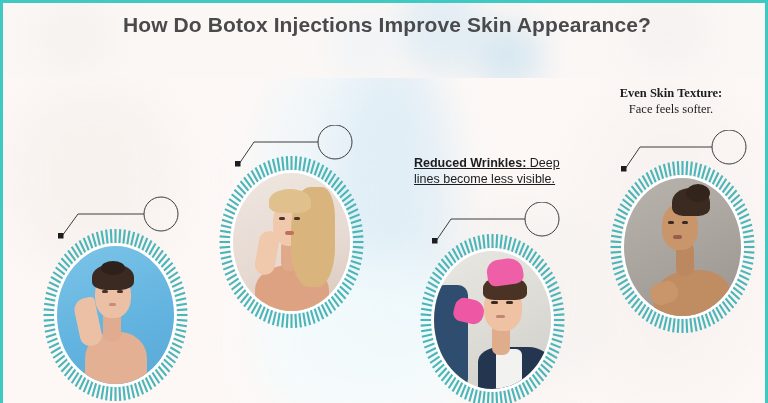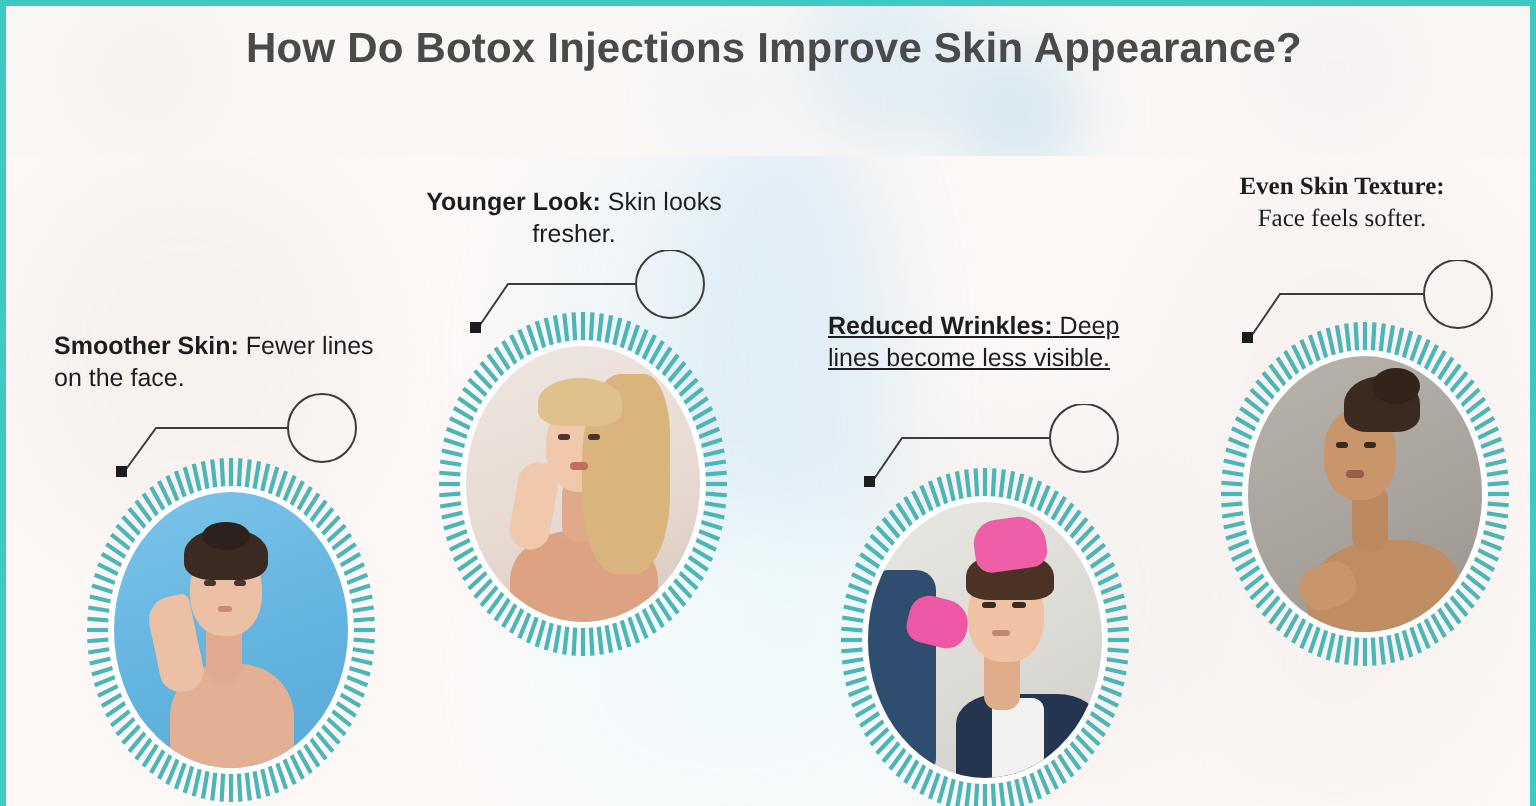--- a/index.html
+++ b/index.html
@@ -94,24 +94,20 @@
   </div>
 
   <div id="body">
     <div class="bg-wash bw4"></div>
     <div class="bg-wash bw5"></div>
     <div class="bg-wash bw6"></div>
     <div class="bg-wash bw1"></div>
     <div class="bg-wash bw2"></div>
     <div class="bg-wash bw3"></div>
 
-    <div class="caption cap-l" style="left:24px;top:88px;width:175px;">
-      <b>Smoother Skin:</b>
-      <span>Fewer lines on the face.</span>
-    </div>
 
     <svg class="conn" style="left:40px;top:118px;" width="150" height="60">
       <circle cx="118" cy="18" r="17" fill="none" stroke="#3c3c3c" stroke-width="1"></circle>
       <path d="M101 18 L35 18 L19 40" fill="none" stroke="#3c3c3c" stroke-width="1"></path>
       <rect x="15" y="37" width="5.5" height="5.5" fill="#1d1d1f"></rect>
     </svg>
 
     <div class="node" style="left:31px;top:141px;width:163px;height:192px;">
       <svg class="ring" width="163" height="192" viewBox="0 0 163 192">
         <g id="ring1">
@@ -221,24 +217,20 @@
         <div class="figure" style="left:38px;top:26px;width:36px;height:46px;background:#ecc0a4;border-radius:48% 48% 44% 44%;"></div>
         <div class="figure" style="left:35px;top:18px;width:42px;height:26px;background:#3a2a22;border-radius:50% 50% 32% 32%;"></div>
         <div class="figure" style="left:44px;top:15px;width:24px;height:14px;background:#2e211b;border-radius:50%;"></div>
         <div class="figure" style="left:45px;top:44px;width:6px;height:2.5px;background:#4b342a;border-radius:2px;"></div>
         <div class="figure" style="left:60px;top:44px;width:6px;height:2.5px;background:#4b342a;border-radius:2px;"></div>
         <div class="figure" style="left:52px;top:57px;width:7px;height:3px;background:#c98a78;border-radius:3px;"></div>
         <div class="figure" style="left:20px;top:52px;width:22px;height:48px;background:#ecc0a4;border-radius:12px 4px 10px 10px;transform:rotate(-12deg);"></div>
       </div>
     </div>
 
-    <div class="caption cap-c" style="left:204px;top:16px;width:160px;">
-      <b>Younger Look:</b>
-      <span>Skin looks fresher.</span>
-    </div>
 
     <svg class="conn" style="left:218px;top:47px;" width="140" height="58">
       <circle cx="114" cy="17" r="17" fill="none" stroke="#3c3c3c" stroke-width="1"></circle>
       <path d="M97 17 L33 17 L18 39" fill="none" stroke="#3c3c3c" stroke-width="1"></path>
       <rect x="14" y="36" width="5.5" height="5.5" fill="#1d1d1f"></rect>
     </svg>
 
     <div class="node" style="left:207px;top:68px;width:163px;height:192px;">
       <svg class="ring" width="163" height="192" viewBox="0 0 163 192">
         <g id="ring2">

